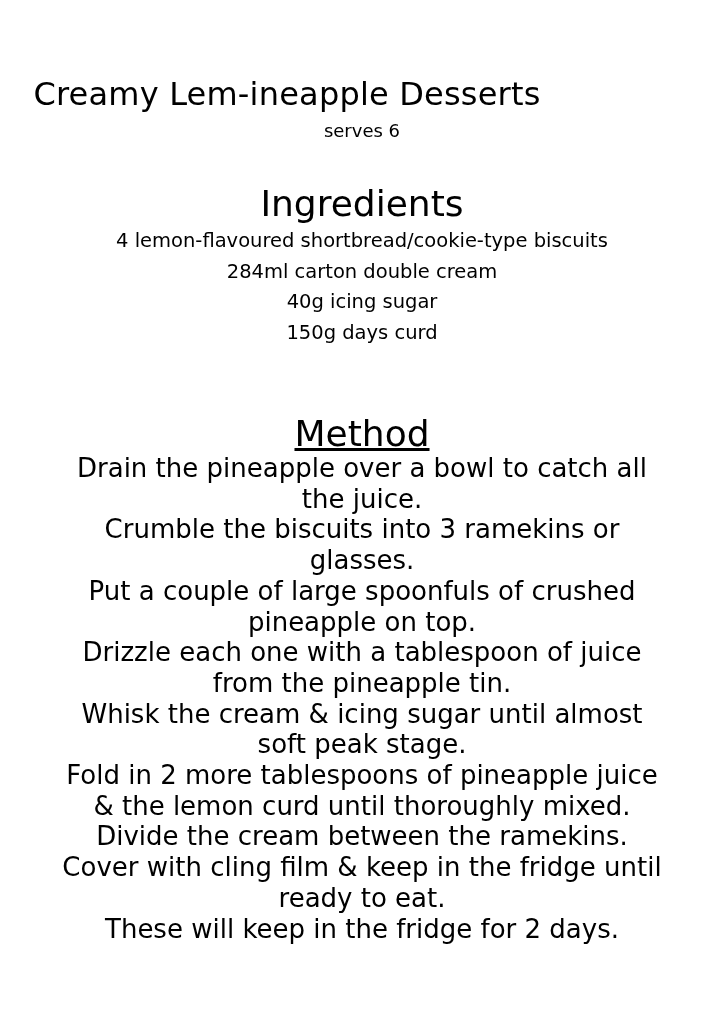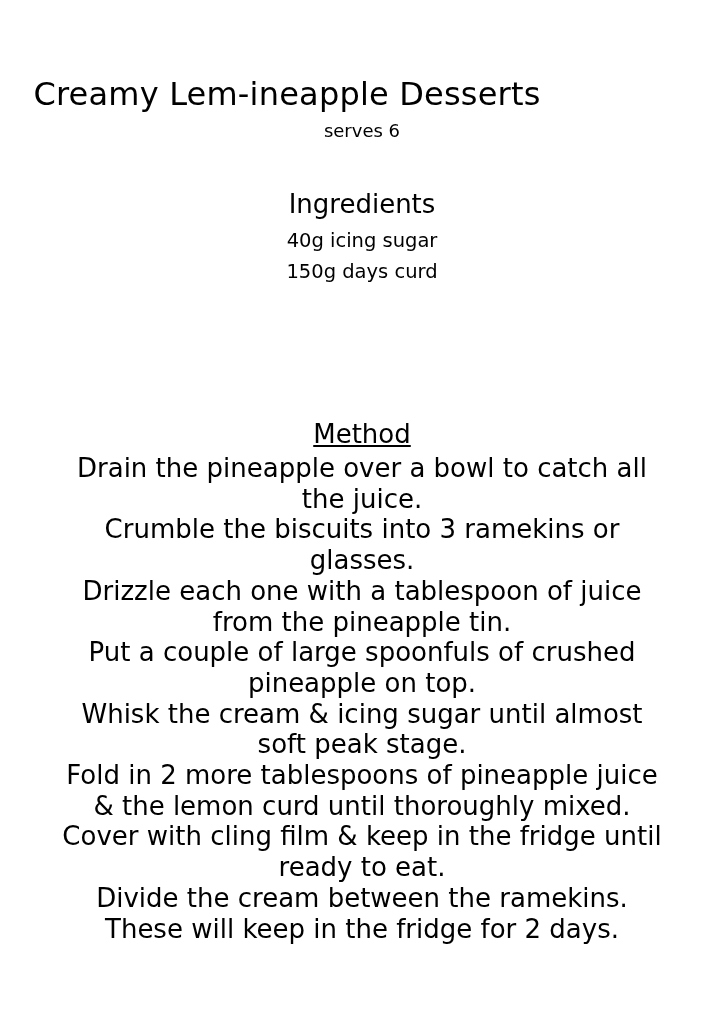--- a/index.html
+++ b/index.html
@@ -3,46 +3,48 @@
 <meta charset="utf-8">
 <style>
   html, body { margin: 0; padding: 0; background: #ffffff; }
   body {
     width: 724px; height: 1024px; overflow: hidden; position: relative;
     font-family: "DejaVu Sans", sans-serif; color: #000;
   }
   .page { position: absolute; left: 0; top: 0; width: 724px; text-align: center; }
   .title { position: absolute; top: 74px; left: 0; width: 574px; font-size: 32px; line-height: 40px; letter-spacing: 0.2px; }
   .serves { position: absolute; top: 119px; left: 0; width: 724px; font-size: 18px; line-height: 24px; }
-  .h2 { position: absolute; left: 0; width: 724px; font-size: 26px; line-height: 34px; }
+  .h2 { position: absolute; left: 0; width: 724px; font-size: 36px; line-height: 34px; }
   .h-ingredients { top: 187px; }
   .h-method { top: 417px; text-decoration: underline; }
   .list { position: absolute; left: 40px; width: 644px; margin: 0; padding: 0; list-style: none; }
   .ingredients { top: 226px; font-size: 19.5px; line-height: 30.5px; }
   .method { top: 453px; font-size: 26px; line-height: 30.7px; left: 60px; width: 604px; }
   .list li { margin: 0; padding: 0; }
 </style>
 </head>
 <body>
 
 <div class="page">
   <div class="title">Creamy Lem-ineapple Desserts</div>
   <div class="serves">serves 6</div>
 
   <div class="h2 h-ingredients">Ingredients</div>
   <ul class="list ingredients">
+    <li>4 lemon-flavoured shortbread/cookie-type biscuits</li>
+    <li>284ml carton double cream</li>
     <li>40g icing sugar</li>
     <li>150g days curd</li>
   </ul>
 
   <div class="h2 h-method">Method</div>
   <ul class="list method">
     <li>Drain the pineapple over a bowl to catch all the juice.</li>
     <li>Crumble the biscuits into 3 ramekins or glasses.</li>
+    <li>Put a couple of large spoonfuls of crushed pineapple on top.</li>
     <li>Drizzle each one with a tablespoon of juice from the pineapple tin.</li>
-    <li>Put a couple of large spoonfuls of crushed pineapple on top.</li>
     <li>Whisk the cream &amp; icing sugar until almost soft peak stage.</li>
     <li>Fold in 2 more tablespoons of pineapple juice &amp; the lemon curd until thoroughly mixed.</li>
+    <li>Divide the cream between the ramekins.</li>
     <li>Cover with cling film &amp; keep in the fridge until ready to eat.</li>
-    <li>Divide the cream between the ramekins.</li>
     <li>These will keep in the fridge for 2 days.</li>
   </ul>
 </div>
 
 </body></html>

